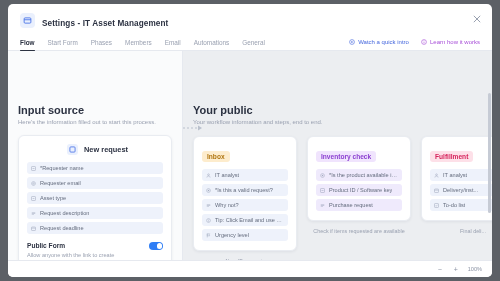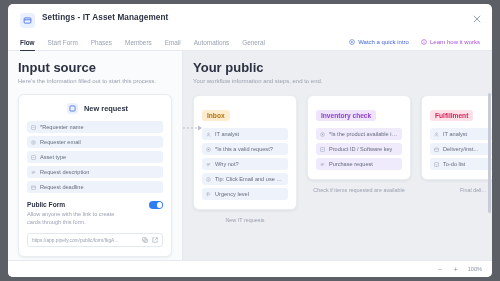--- a/index.html
+++ b/index.html
@@ -13,21 +13,21 @@
     position: absolute; left: 8px; top: 4px;
     width: 484px; height: 273px;
     background: #ffffff;
     border-radius: 5px;
     overflow: hidden;
     display: flex; flex-direction: column;
   }
 
   
   .header { padding: 9px 12px 0 12px; position: relative; flex: 0 0 auto; }
-  .title-row { display: flex; align-items: flex-start; gap: 7px; }
+  .title-row { display: flex; align-items: flex-end; gap: 7px; }
   .app-glyph {
     width: 15px; height: 15px; border-radius: 4px;
     background: #eaf0fd; display: flex; align-items: center; justify-content: center;
   }
   .app-glyph svg { display: block; }
   .page-title { font-size: 8.2px; font-weight: bold; color: #2c3242; letter-spacing: .1px; }
   .close-btn {
     position: absolute; right: 9px; top: 8px;
     width: 13px; height: 13px; color: #8b93a4;
     display: flex; align-items: center; justify-content: center; cursor: pointer;
@@ -61,21 +61,21 @@
     width: 175px; flex: 0 0 175px;
     background: #fafbfc;
     border-right: 1px solid #e6e9ef;
     padding: 9px 10px 0 10px;
     position: relative; overflow: hidden;
   }
   .pane-right {
     flex: 1 1 auto; background: #eceef1;
     padding: 9px 0 0 10px; position: relative; overflow: hidden;
   }
-  .pane-head-title { font-size: 13px; font-weight: bold; color: #2c3242; }
+  .pane-head-title { font-size: 11px; font-weight: bold; color: #2c3242; margin-top: 44px; }
   .pane-head-sub { font-size: 6px; color: #9aa1b1; margin-top: 3px; }
 
   
   .card {
     background: #ffffff; border-radius: 6px;
     border: 1px solid #e9ecf1;
     box-shadow: 0 1px 3px rgba(30,40,70,.07);
     padding: 8px 8px 9px 8px;
   }
   .card-title-row { display: flex; align-items: center; gap: 6px; margin-bottom: 7px; padding-left: 40px; }

